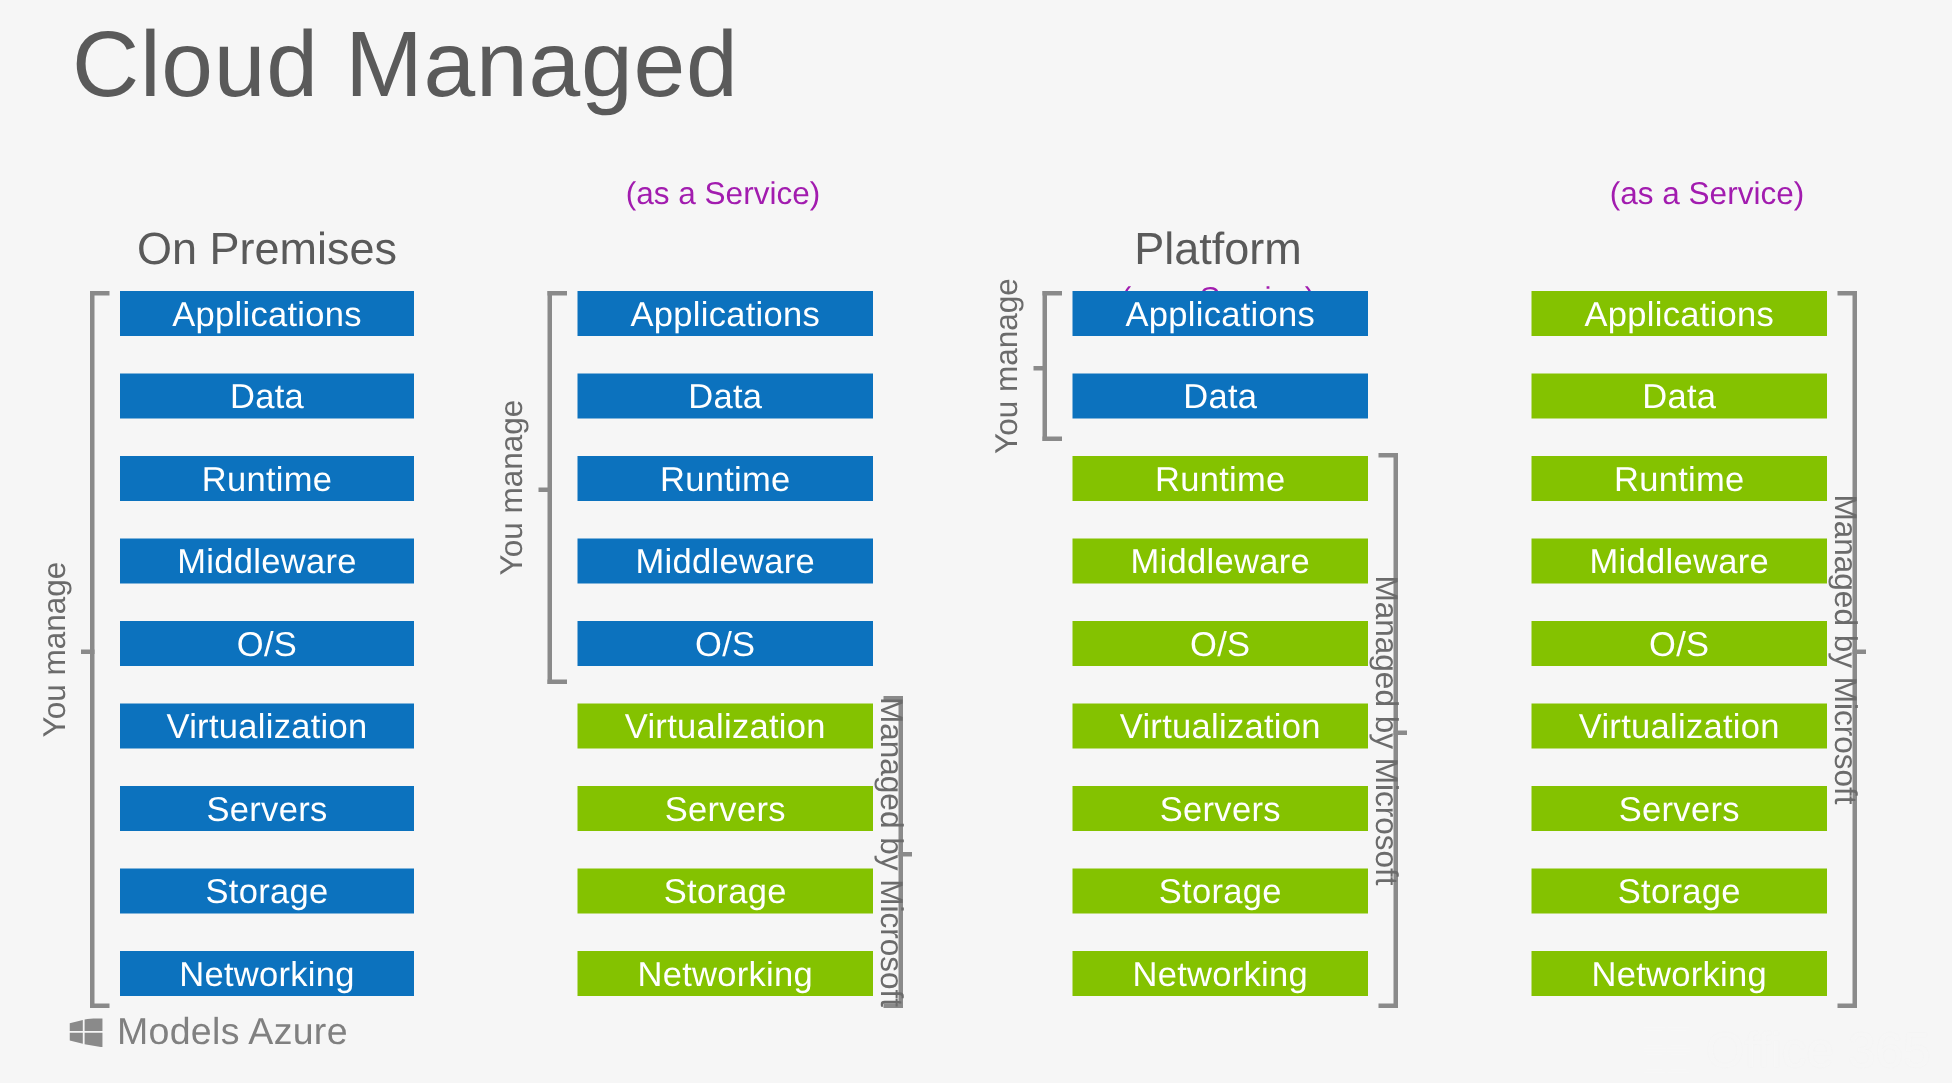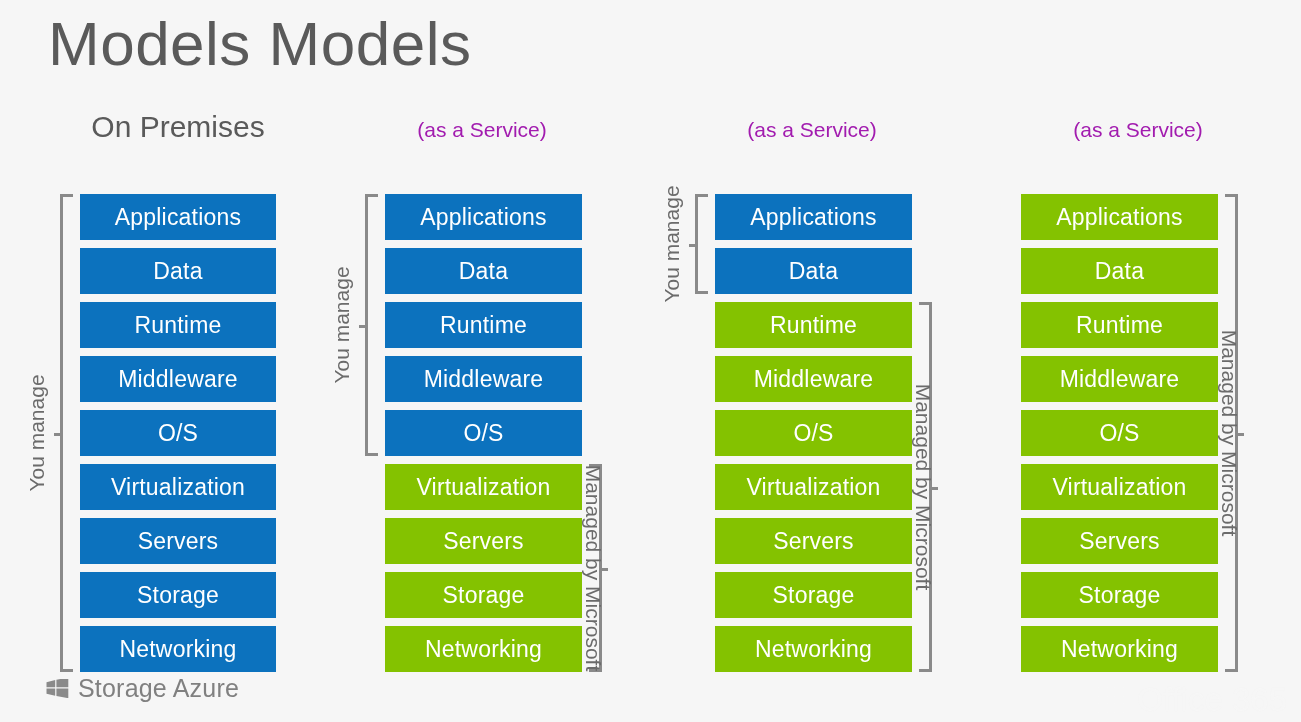--- a/index.html
+++ b/index.html
@@ -47,42 +47,43 @@
   .col-header {
     text-align: center;
     width: 100%;
     line-height: 1;
   }
   .col-title {
     font-size: 30px;
     font-weight: 400;
     color: #5a5a5a;
     white-space: nowrap;
+    margin-top: 40px;
   }
   .col-sub {
     font-size: 21px;
     font-weight: 400;
     color: #a21caf;
     margin-top: 7px;
     white-space: nowrap;
     height: 24px;
   }
   .col-sub.empty { visibility: hidden; }
 
   
   .stack {
     position: absolute;
     top: 82px;
     left: 0;
     width: 100%;
   }
 
   .layer {
-    height: 46px;
-    margin-bottom: 8px;
+    height: 30px;
+    margin-bottom: 25px;
     display: flex;
     align-items: center;
     justify-content: center;
     color: #ffffff;
     font-size: 23px;
     font-weight: 400;
     letter-spacing: 0.2px;
     line-height: 1;
   }
   .layer.blue  { background: #0c72be; }
@@ -164,21 +165,21 @@
     font-weight: 400;
     color: #ffffff;
     line-height: 1;
     white-space: nowrap;
     text-shadow: 0 0 1px #bbb;
   }
 </style>
 </head>
 <body>
 
-<div id="slide-title">Models Models</div>
+<div id="slide-title">Cloud Managed</div>
 
 <div id="columns">
     <div class="column" style="left: 28px; width: 300px;">
       <div class="col-header">
         <div class="col-title">On Premises</div>
         <div class="col-sub empty"></div>
       </div>
       <div class="stack" style="left: 52px; width: 196px;">
         <div class="layer blue">Applications</div>
         <div class="layer blue">Data</div>
@@ -214,20 +215,21 @@
         <span class="nub"></span>
       </div>
       <div class="blabel up" style="left: 20px; top: 213px; transform: rotate(-90deg) translate(-50%, -100%);">You manage</div>
       <div class="bracket right" style="top: 352px; height: 208px; left: 257px;">
         <span class="nub"></span>
       </div>
       <div class="blabel down" style="left: 272px; top: 456px; transform: rotate(90deg) translate(-50%, 0px);">Managed by Microsoft</div>
     </div>
     <div class="column" style="left: 662px; width: 300px;">
       <div class="col-header">
+        <div class="col-title">Platform</div>
         <div class="col-sub">(as a Service)</div>
       </div>
       <div class="stack" style="left: 53px; width: 197px;">
         <div class="layer blue">Applications</div>
         <div class="layer blue">Data</div>
         <div class="layer green">Runtime</div>
         <div class="layer green">Middleware</div>
         <div class="layer green">O/S</div>
         <div class="layer green">Virtualization</div>
         <div class="layer green">Servers</div>
@@ -267,21 +269,21 @@
 
 <div id="azure-logo">
   <span>
     <svg id="azure-flag" viewBox="0 0 23 19" xmlns="http://www.w3.org/2000/svg" aria-hidden="true">
       <path d="M0.5 3.2 L9.2 1.0 L9.2 8.3 L0.5 8.3 Z" fill="#8a8a8a"></path>
       <path d="M10.4 0.7 L22.3 -1.4 L22.3 8.3 L10.4 8.3 Z" fill="#8a8a8a"></path>
       <path d="M0.5 9.5 L9.2 9.5 L9.2 16.8 L0.5 14.7 Z" fill="#8a8a8a"></path>
       <path d="M10.4 9.5 L22.3 9.5 L22.3 19.2 L10.4 17.1 Z" fill="#8a8a8a"></path>
     </svg>
   </span>
-  <span id="azure-wordmark">Storage Azure</span>
+  <span id="azure-wordmark">Models Azure</span>
 </div>
 
 <div id="watermark">
   <span>
     <svg id="watermark-glyph" viewBox="0 0 34 30" xmlns="http://www.w3.org/2000/svg" aria-hidden="true">
       <rect x="1" y="1" width="12" height="12" fill="none" stroke="#ffffff" stroke-width="2.5"></rect>
       <rect x="17" y="1" width="12" height="12" fill="none" stroke="#ffffff" stroke-width="2.5"></rect>
       <rect x="1" y="17" width="12" height="12" fill="none" stroke="#ffffff" stroke-width="2.5"></rect>
       <rect x="17" y="17" width="12" height="12" fill="none" stroke="#ffffff" stroke-width="2.5"></rect>
     </svg>

